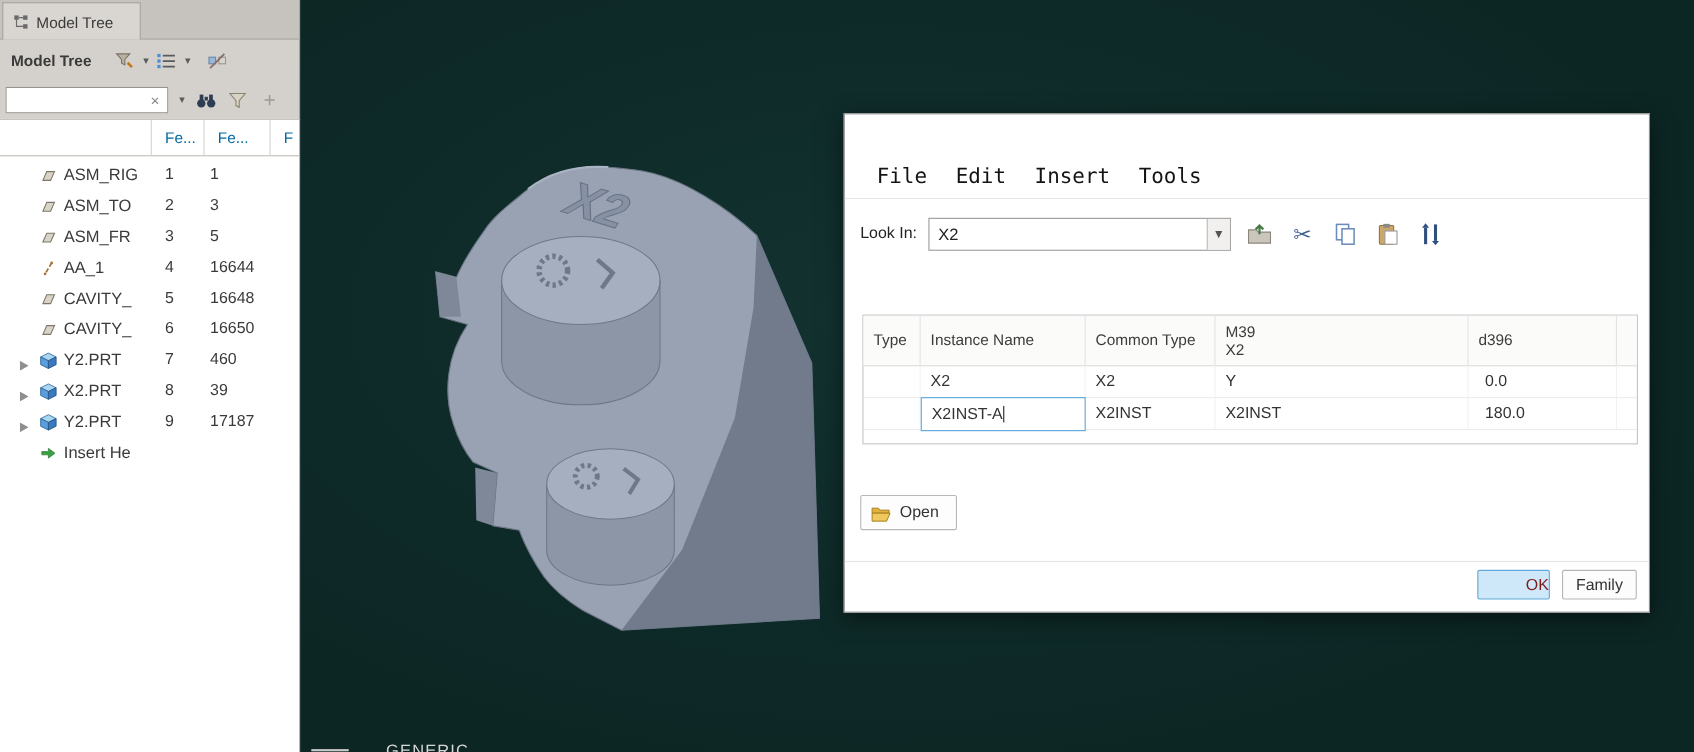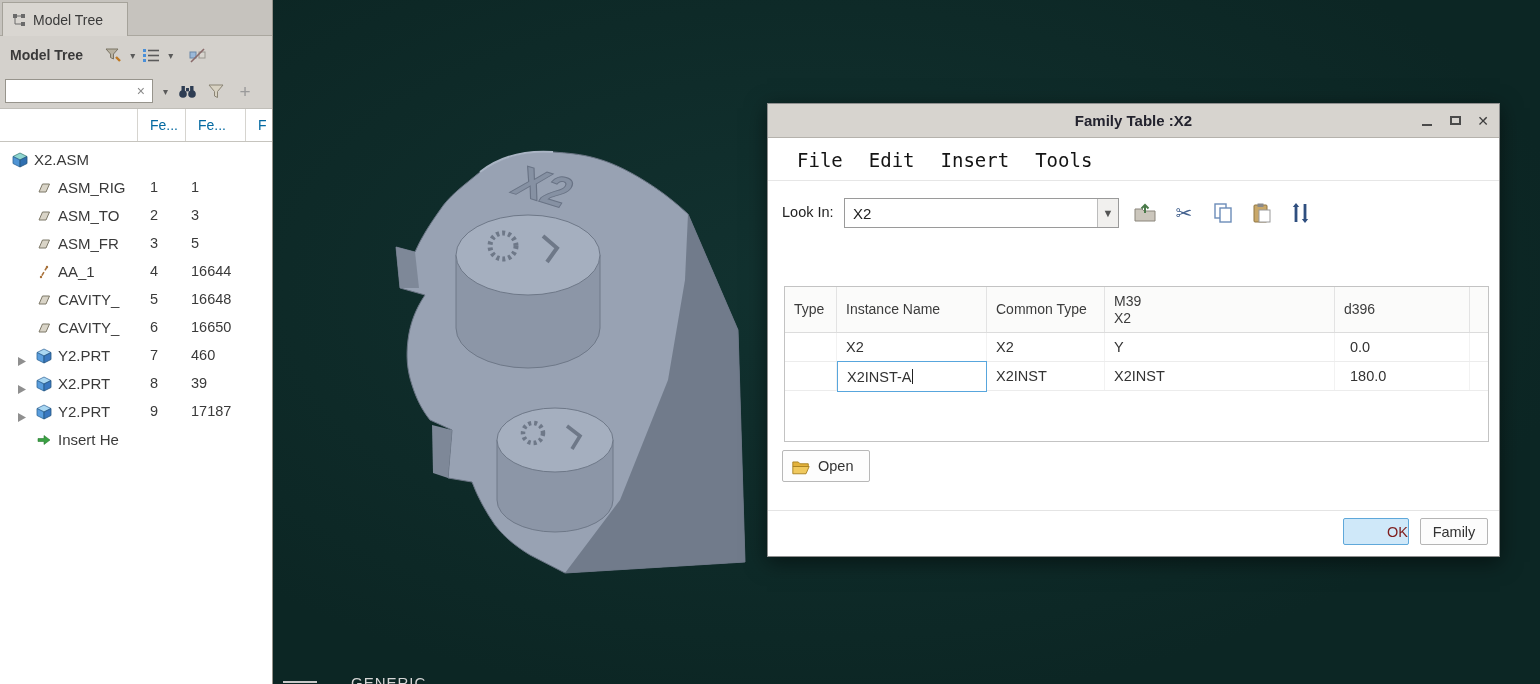--- a/index.html
+++ b/index.html
@@ -59,21 +59,21 @@
   .lookin-row { position:absolute; left:0; top:88px; width:100%; height:42px; }
   .lookin-label { position:absolute; left:14px; top:12px; font-size:14.5px; color:#222; }
   .combo { position:absolute; left:76px; top:6px; width:275px; height:30px; background:#fff; border:1px solid #9a9a9a; display:flex; }
   .combo-value { flex:1; display:flex; align-items:center; padding-left:8px; font-size:15px; color:#222; }
   .combo-arrow { width:21px; border-left:1px solid #bcbcbc; background:#f1f0ee; display:flex; align-items:center; justify-content:center; color:#555; font-size:11px; }
   .tb-row1 { position:absolute; left:362px; top:6px; display:flex; gap:9px; align-items:center; }
   .tb-row2 { position:absolute; left:14px; top:134px; display:flex; gap:13px; align-items:center; }
   .tb-btn { width:30px; height:30px; display:flex; align-items:center; justify-content:center; }
   .scissors { font-family:"DejaVu Sans",sans-serif; font-size:20px; color:#44628f; }
 
-  .ft-table { position:absolute; left:16px; top:182px; width:705px; height:156px; border:1px solid #c3c3c3; background:#fff; }
+  .ft-table { position:absolute; left:16px; top:182px; width:705px; height:118px; border:1px solid #c3c3c3; background:#fff; }
   .ft-header { position:relative; height:46px; background:#fbfbfa; border-bottom:1px solid #dcdcdc; font-size:14px; color:#3c3c3c; }
   .hcell { position:absolute; top:0; height:100%; display:flex; flex-direction:column; justify-content:center; padding-left:9px; border-right:1px solid #e3e3e3; line-height:17px; }
   .ft-row { position:relative; height:29px; border-bottom:1px solid #ececec; font-size:14.5px; color:#333; }
   .cell { position:absolute; top:0; height:100%; display:flex; align-items:center; padding-left:9px; border-right:1px solid #f2f2f2; white-space:nowrap; overflow:hidden; }
   .col-type { left:0; width:52px; }
   .col-inst { left:52px; width:150px; }
   .col-comm { left:202px; width:118px; }
   .col-m39 { left:320px; width:230px; }
   .col-d396 { left:550px; width:135px; }
   .col-fill { left:685px; width:20px; border-right:none; }
@@ -160,28 +160,20 @@
     </div>
 
     <div class="mt-cols">
       <span class="mt-col c1">Fe...</span>
       <span class="mt-col c2">Fe...</span>
       <span class="mt-col c3">F</span>
     </div>
 
     <div class="mt-tree">
 
-      <div class="tree-row">
-        <span class="t-ico root"><svg width="16" height="16" viewBox="0 0 16 16">
-              <polygon points="8,1 15,4.5 8,8 1,4.5" fill="#8fd6d0" stroke="#3f7f7a" stroke-width="0.8"></polygon>
-              <polygon points="1,4.5 8,8 8,15 1,11.5" fill="#4f94d4" stroke="#2f6496" stroke-width="0.8"></polygon>
-              <polygon points="15,4.5 8,8 8,15 15,11.5" fill="#2f6fb0" stroke="#24557f" stroke-width="0.8"></polygon>
-            </svg></span>
-        <span class="t-label root">X2.ASM</span>
-      </div>
 
       <div class="tree-row">
         <span class="t-ico child"><svg width="16" height="16" viewBox="0 0 16 16">
               <polygon points="3,12 6.5,4 13.5,4 10,12" fill="#d9d4c7" stroke="#7d7868"></polygon>
             </svg></span>
         <span class="t-label child">ASM_RIG</span>
         <span class="t-c1">1</span>
         <span class="t-c2">1</span>
       </div>
 
@@ -310,34 +302,20 @@
       <circle cx="180" cy="295" r="10" fill="none" stroke="#6e7888" stroke-width="4.5" stroke-dasharray="3 3"></circle>
       <polyline points="214,288 227,298 219,311" fill="none" stroke="#6e7888" stroke-width="3.6"></polyline>
 
       <text transform="translate(182,62) rotate(17) skewX(-16)" font-size="44" font-weight="bold" fill="#8691a3" stroke="#697385" stroke-width="1" text-anchor="middle" font-family="Liberation Sans, sans-serif">X2</text>
     </svg>
     <div class="clip-dash"></div>
     <div class="model-label">GENERIC</div>
   </div>
 
   <div class="dialog">
-    <div class="titlebar">
-      <span class="title-text">Family Table :X2</span>
-      <span class="win-btns">
-        <span class="wbtn">
-            <span class="min-glyph"></span>
-          </span>
-        <span class="wbtn">
-            <span class="max-glyph"></span>
-          </span>
-        <span class="wbtn">
-            <span class="close-glyph">✕</span>
-          </span>
-      </span>
-    </div>
 
     <div class="menubar">
       <span class="menu-item">File</span>
       <span class="menu-item">Edit</span>
       <span class="menu-item">Insert</span>
       <span class="menu-item">Tools</span>
     </div>
 
     <div class="lookin-row">
       <span class="lookin-label">Look In:</span>

